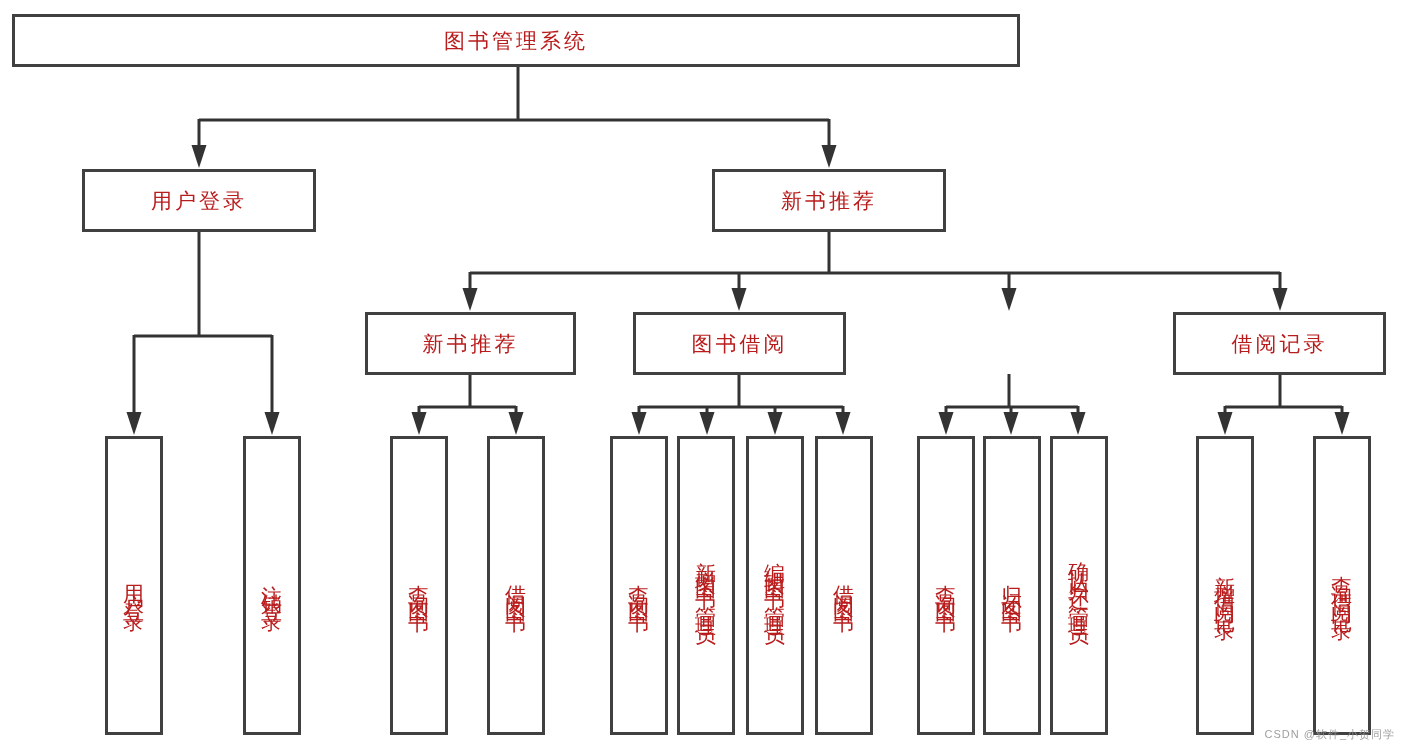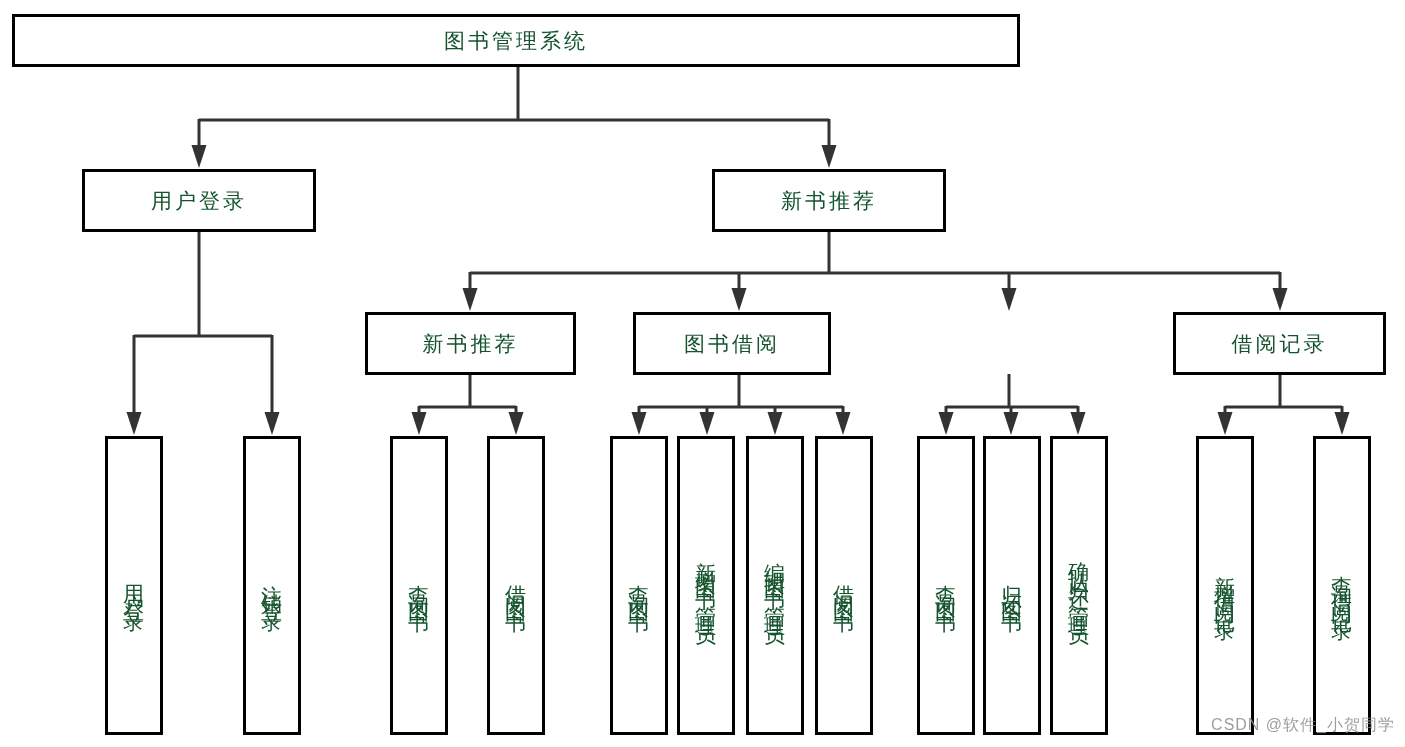--- a/index.html
+++ b/index.html
@@ -7,58 +7,58 @@
     position:relative;
     width:1405px;height:747px;
     background:#ffffff;
     font-family:"Liberation Sans", sans-serif;
     overflow:hidden;
   }
   #connectors{position:absolute;left:0;top:0;width:1405px;height:747px;}
   .node{
     position:absolute;
     box-sizing:border-box;
-    border:3px solid #000000;
+    border:3px solid #404040;
     background:#ffffff;
     display:flex;
     align-items:center;
     justify-content:center;
-    color:#14532d;
+    color:#b91c1c;
   }
   .hnode{
     font-size:21px;
     letter-spacing:3px;
     white-space:nowrap;
   }
   .vnode{
     font-size:21px;
   }
   .vnode .vtext{
     writing-mode:vertical-rl;
     letter-spacing:9px;
     line-height:1;
     white-space:nowrap;
   }
   .root  {left:12px;  top:14px;  width:1008px; height:53px;}
   .n-ul  {left:82px;  top:169px; width:234px;  height:63px;}
   .n-bm  {left:712px; top:169px; width:234px;  height:63px;}
   .n-nbr {left:365px; top:312px; width:211px;  height:63px;}
-  .n-bb  {left:633px; top:312px; width:198px;  height:63px;}
+  .n-bb  {left:633px; top:312px; width:213px;  height:63px;}
   .n-cb  {left:903px; top:312px; width:213px;  height:63px;}
   .n-br  {left:1173px;top:312px; width:213px;  height:63px;}
   .leaf  {top:436px; width:58px; height:299px;}
   .l1 {left:105px;} .l2 {left:243px;}
   .l3 {left:390px;} .l4 {left:487px;}
   .l5 {left:610px;} .l6 {left:677px;} .l7 {left:746px;} .l8 {left:815px;}
   .l9 {left:917px;} .l10{left:983px;} .l11{left:1050px;}
   .l12{left:1196px;} .l13{left:1313px;}
   #watermark{
     position:absolute;
-    right:10px; bottom:11px;
-    font-size:16px;
+    right:10px; bottom:5px;
+    font-size:11px;
     color:rgba(148,148,148,0.9);
     letter-spacing:1px;
     white-space:nowrap;
   }
   .cline{stroke:#333333;stroke-width:3;fill:none;}
   .ahead{fill:#333333;stroke:none;}
 </style>
 </head>
 <body>
 

